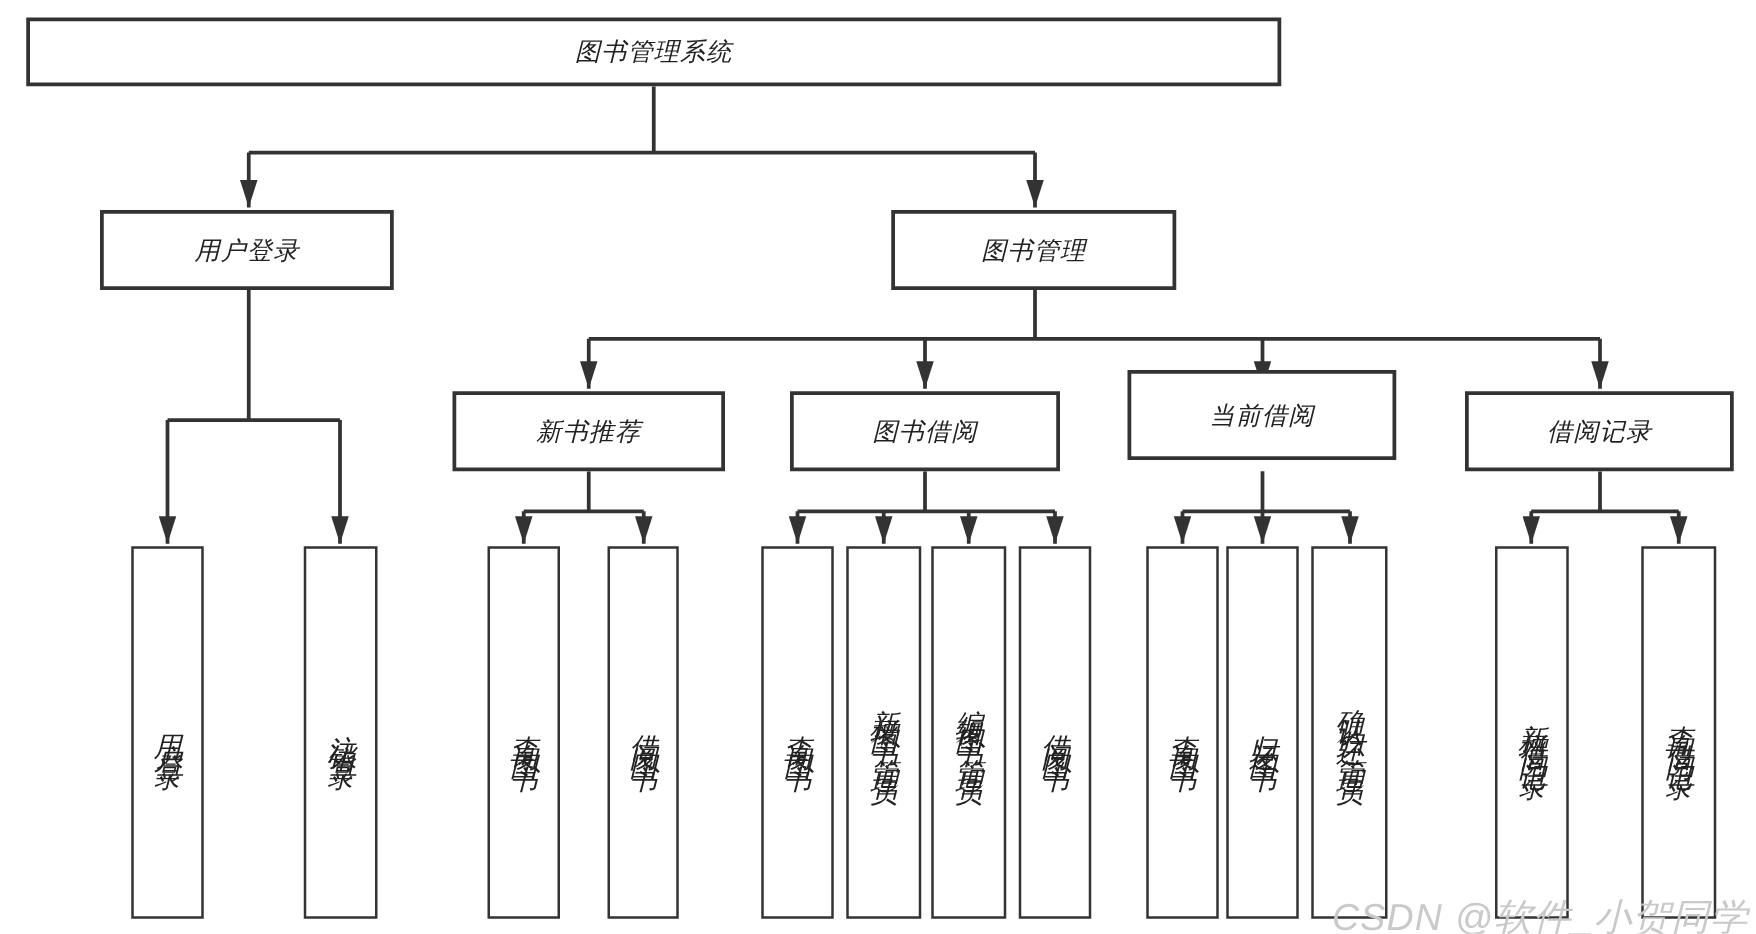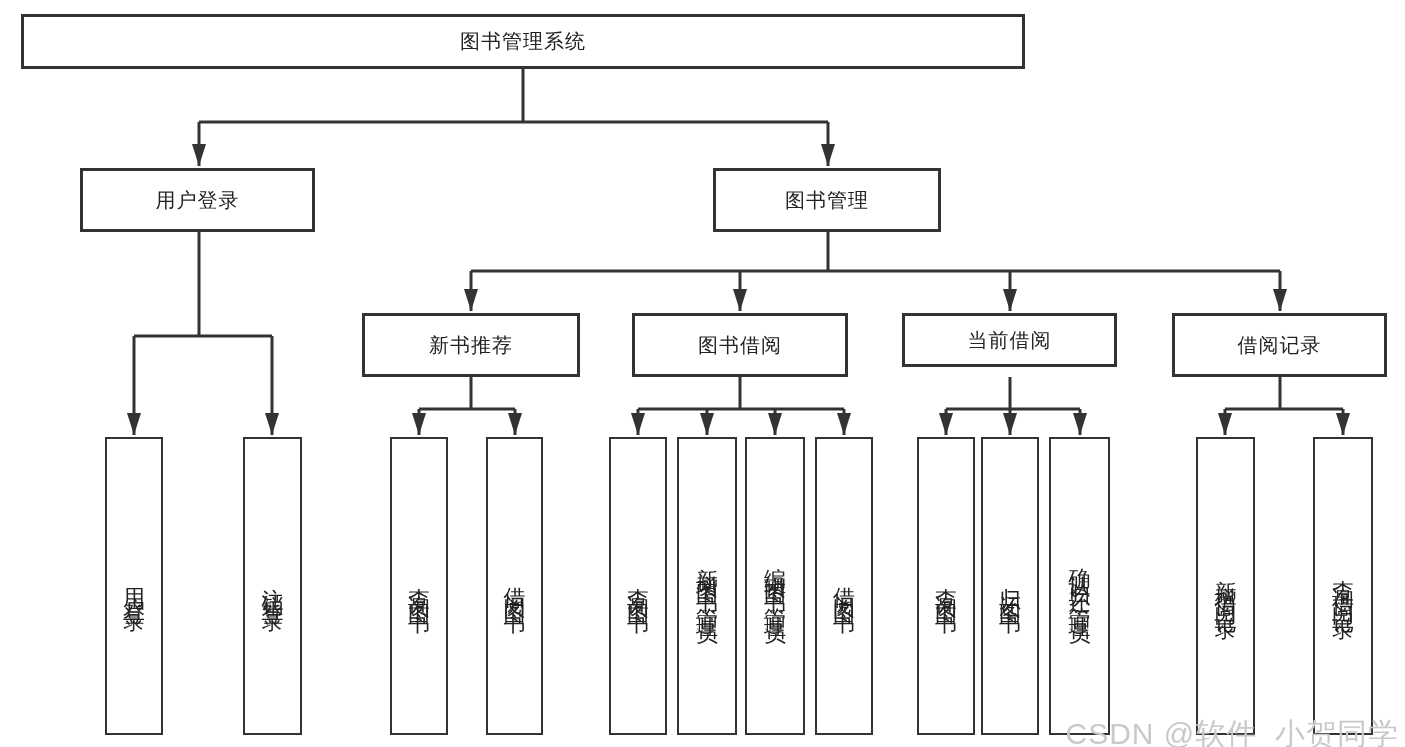--- a/index.html
+++ b/index.html
@@ -13,20 +13,21 @@
   body{
     background:var(--background);
     font-family:"Liberation Sans","DejaVu Sans",sans-serif;
   }
   .stage{
     position:relative;
     width:1405px;
     height:747px;
     background:var(--background);
     overflow:hidden;
+    font-style:italic;
   }
   .stage svg{
     position:absolute;
     left:0;top:0;
     width:1405px;height:747px;
     pointer-events:none;
   }
   .node{
     position:absolute;
     box-sizing:border-box;
@@ -131,21 +132,21 @@
     </g>
   </svg>
 
   <div class="node hbox" style="left:21px;top:14px;width:1004px;height:55px">图书管理系统</div>
 
   <div class="node hbox" style="left:80px;top:168px;width:235px;height:64px">用户登录</div>
   <div class="node hbox" style="left:713px;top:168px;width:228px;height:64px">图书管理</div>
 
   <div class="node hbox" style="left:362px;top:313px;width:218px;height:64px">新书推荐</div>
   <div class="node hbox" style="left:632px;top:313px;width:216px;height:64px">图书借阅</div>
-  <div class="node hbox" style="left:902px;top:313px;width:215px;height:54px">当前借阅</div>
+  <div class="node hbox" style="left:902px;top:296px;width:215px;height:72px">当前借阅</div>
   <div class="node hbox" style="left:1172px;top:313px;width:215px;height:64px">借阅记录</div>
 
   <div class="node vbox" style="left:105px;top:437px;width:58px;height:298px">用户登录</div>
   <div class="node vbox" style="left:243px;top:437px;width:59px;height:298px">注销登录</div>
 
   <div class="node vbox" style="left:390px;top:437px;width:58px;height:298px">查询图书</div>
   <div class="node vbox" style="left:486px;top:437px;width:57px;height:298px">借阅图书</div>
 
   <div class="node vbox" style="left:609px;top:437px;width:58px;height:298px">查询图书</div>
   <div class="node vbox" style="left:677px;top:437px;width:60px;height:298px">新增图书（管理员）</div>

